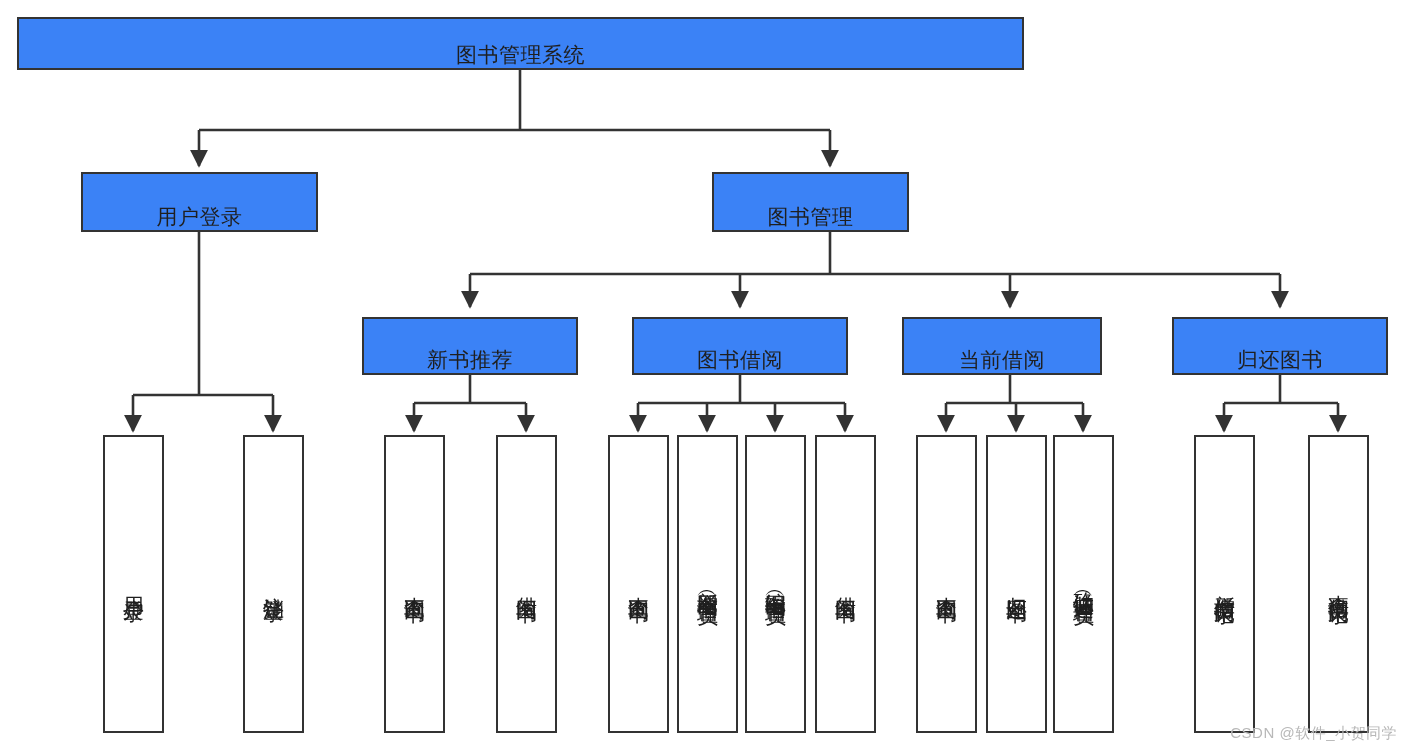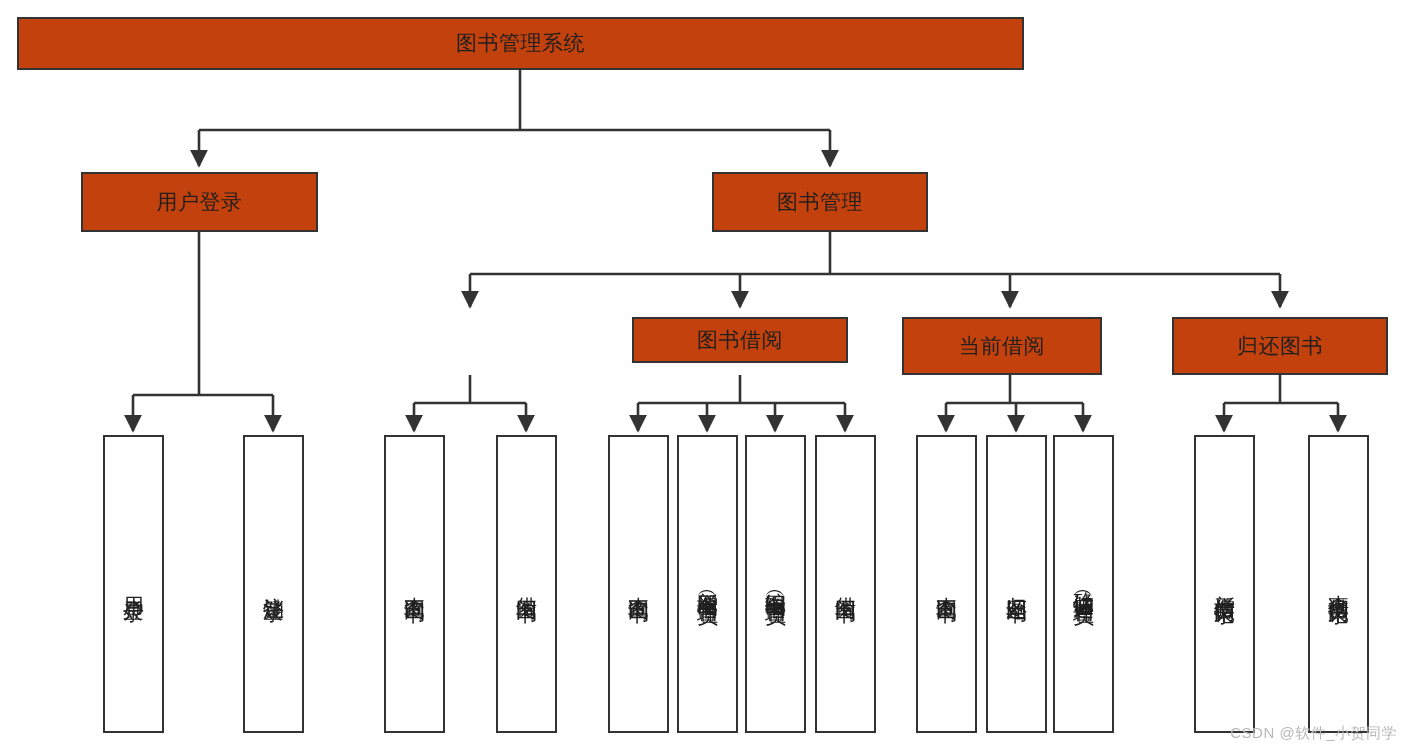--- a/index.html
+++ b/index.html
@@ -23,24 +23,24 @@
     position: absolute;
     left: 0;
     top: 0;
     width: 1405px;
     height: 747px;
     pointer-events: none;
   }
   .node {
     position: absolute;
     box-sizing: border-box;
-    background: #c2410c;
+    background: #3b82f6;
     border: 2px solid #333333;
     display: flex;
-    align-items: center;
+    align-items: flex-end;
     justify-content: center;
     z-index: 2;
   }
   .node-label {
     font-size: 21px;
     line-height: 1.25;
     color: #1f1f1f;
     letter-spacing: 0.5px;
     white-space: nowrap;
   }
@@ -132,25 +132,28 @@
     </g>
   </svg>
 
   <div class="node" style="left:17px; top:17px; width:1007px; height:53px;">
     <span class="node-label">图书管理系统</span>
   </div>
 
   <div class="node" style="left:81px; top:172px; width:237px; height:60px;">
     <span class="node-label">用户登录</span>
   </div>
-  <div class="node" style="left:712px; top:172px; width:216px; height:60px;">
+  <div class="node" style="left:712px; top:172px; width:197px; height:60px;">
     <span class="node-label">图书管理</span>
   </div>
 
-  <div class="node" style="left:632px; top:317px; width:216px; height:46px;">
+  <div class="node" style="left:362px; top:317px; width:216px; height:58px;">
+    <span class="node-label">新书推荐</span>
+  </div>
+  <div class="node" style="left:632px; top:317px; width:216px; height:58px;">
     <span class="node-label">图书借阅</span>
   </div>
   <div class="node" style="left:902px; top:317px; width:200px; height:58px;">
     <span class="node-label">当前借阅</span>
   </div>
   <div class="node" style="left:1172px; top:317px; width:216px; height:58px;">
     <span class="node-label">归还图书</span>
   </div>
 
   <div class="leaf" style="left:103px; top:435px; width:61px; height:298px;">

